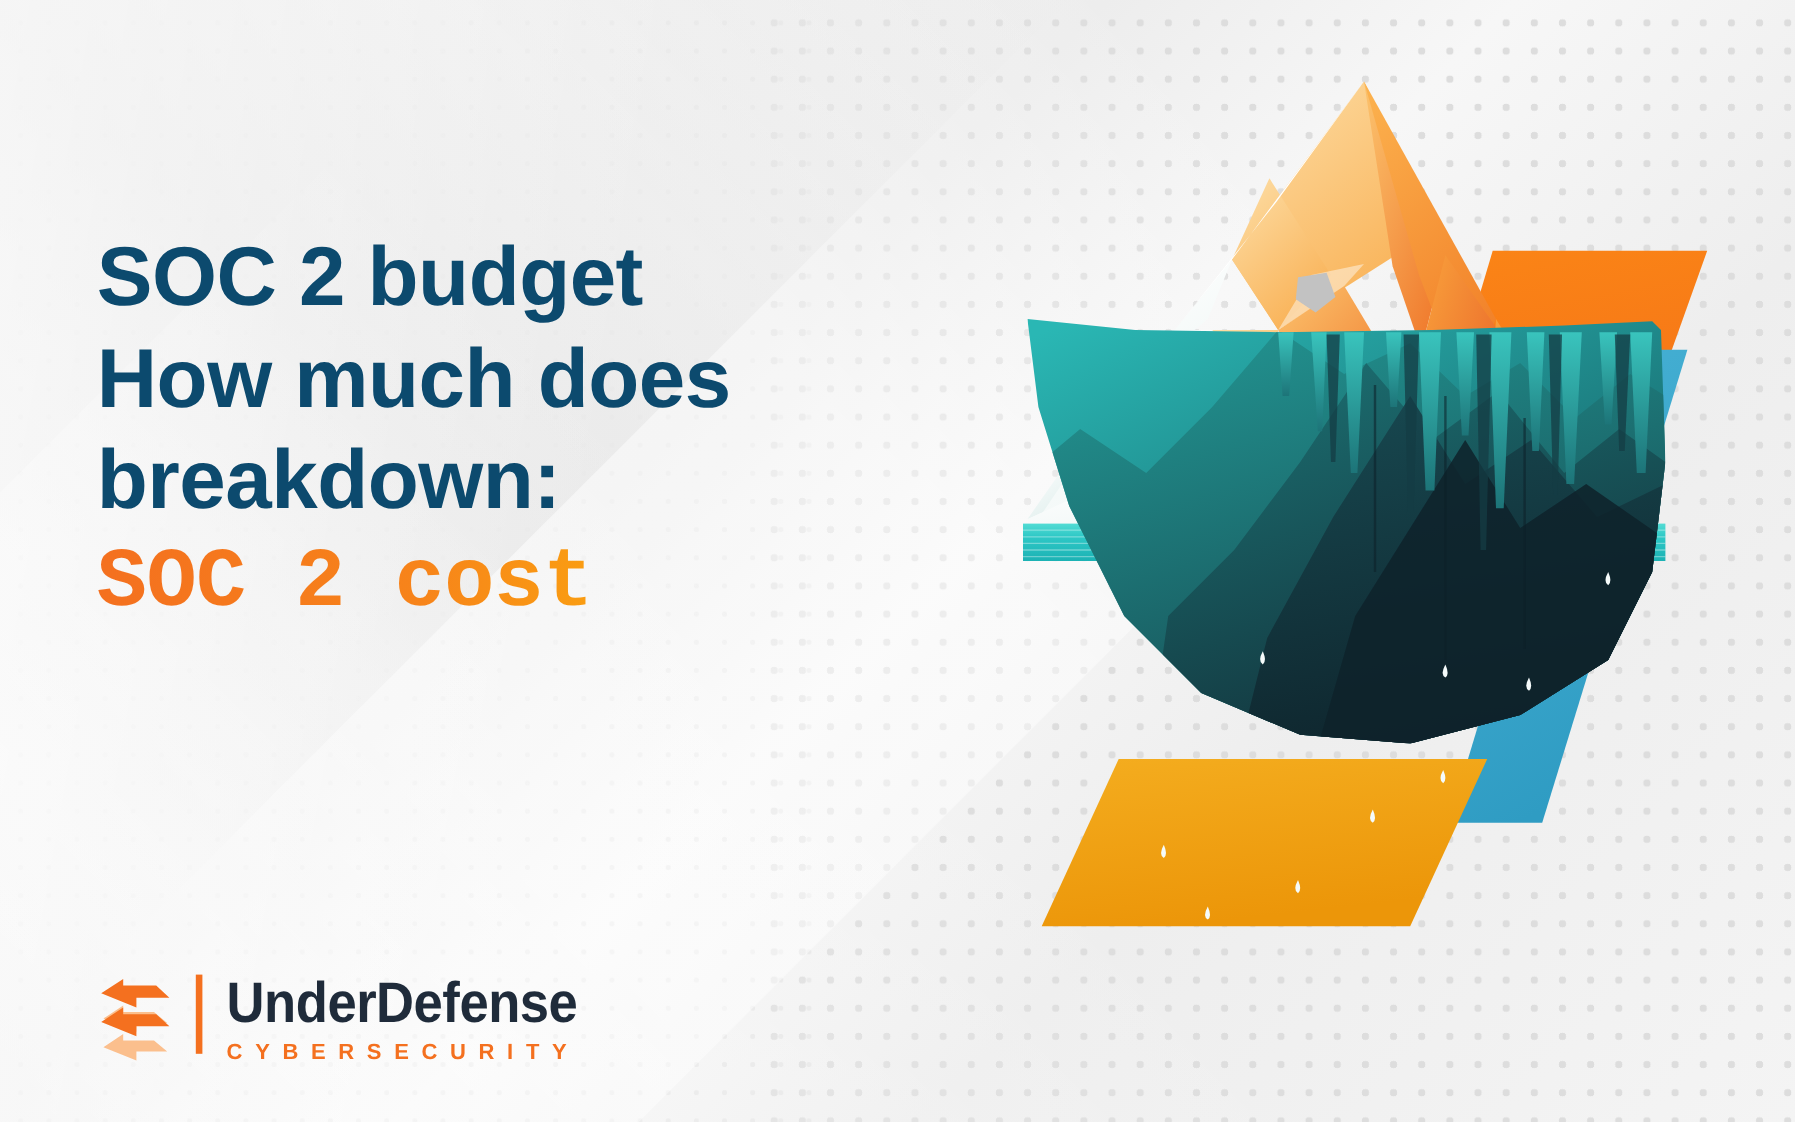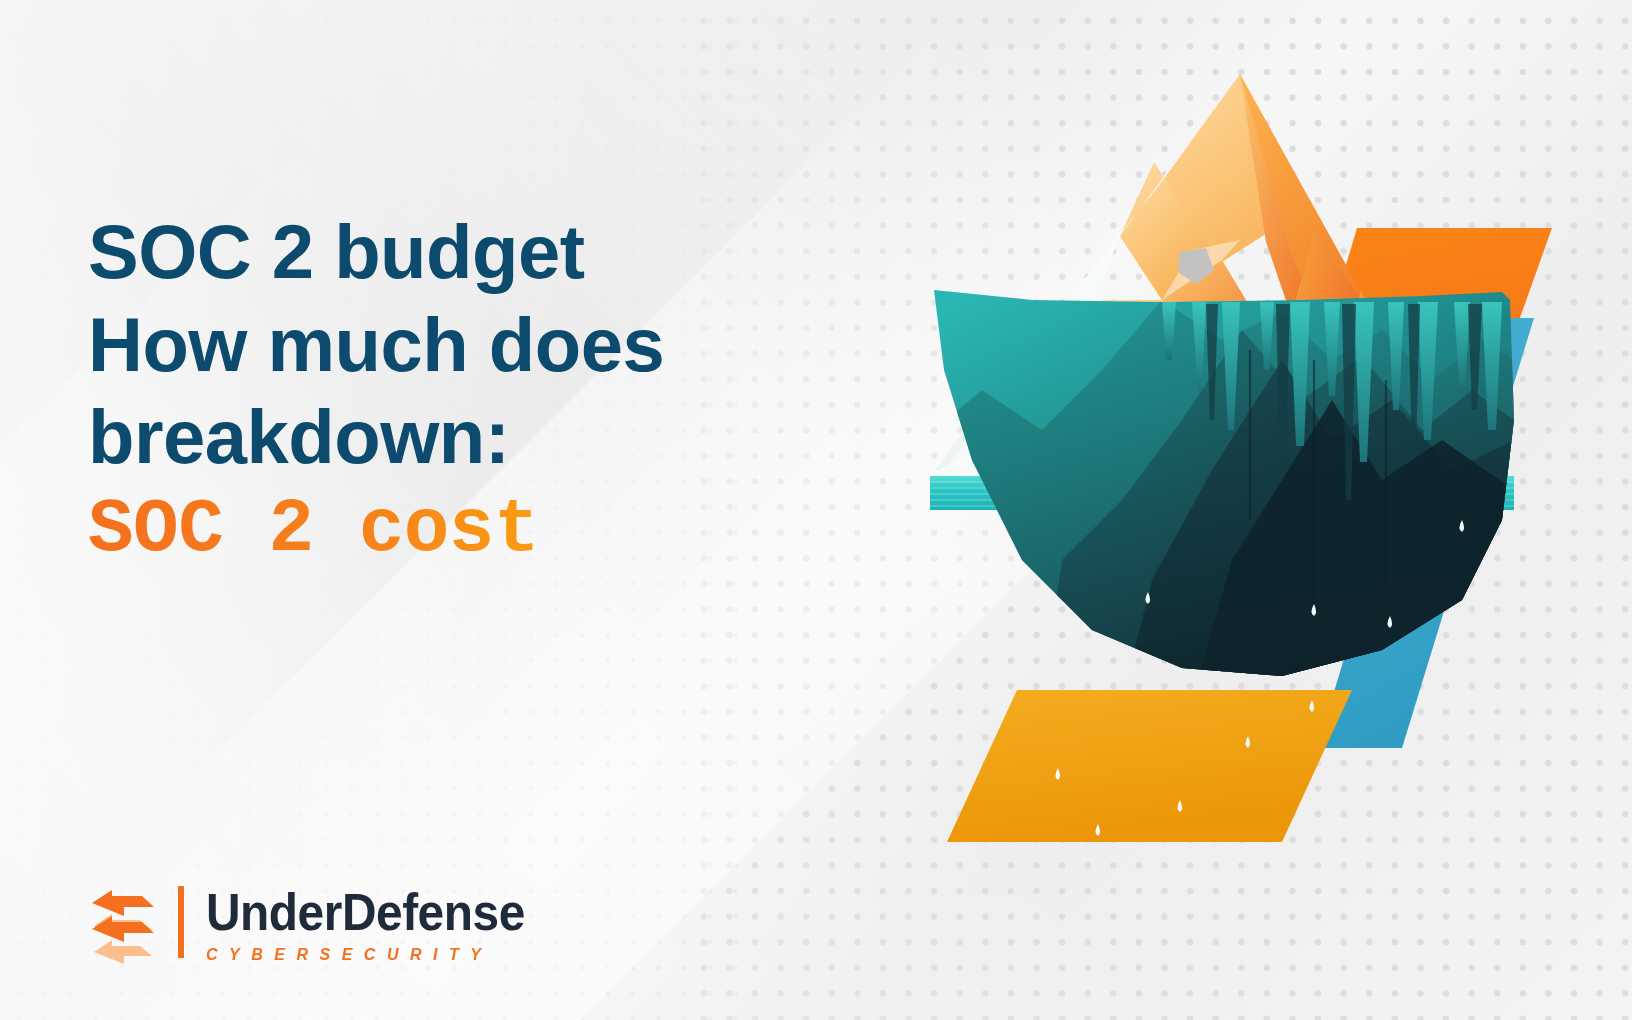--- a/index.html
+++ b/index.html
@@ -137,26 +137,25 @@
     font-size: 52px;
     font-weight: 700;
     line-height: 1;
     color: #1f2b3a;
     letter-spacing: -0.5px;
     transform: scaleX(.92);
     transform-origin: left center;
   }
   .logo-tagline {
     margin-top: 9px;
-    font-size: 16px;
+    font-size: 20px;
     font-weight: 700;
     color: #f4701f;
     letter-spacing: 11.5px;
     line-height: 1;
-    font-style: italic;
   }
 
   
   .artwork {
     position: absolute;
     right: 0;
     top: 0;
     width: 770px;
     height: 1020px;
     z-index: 4;

